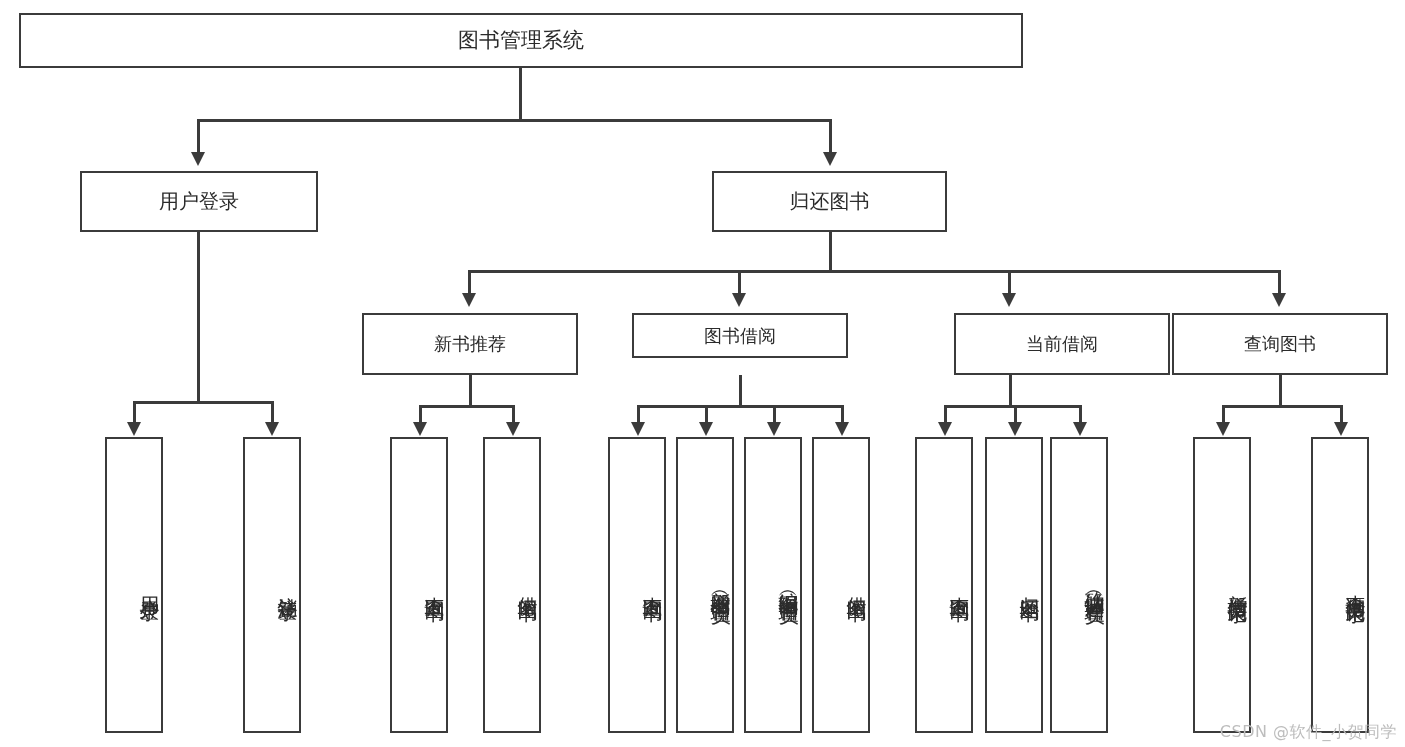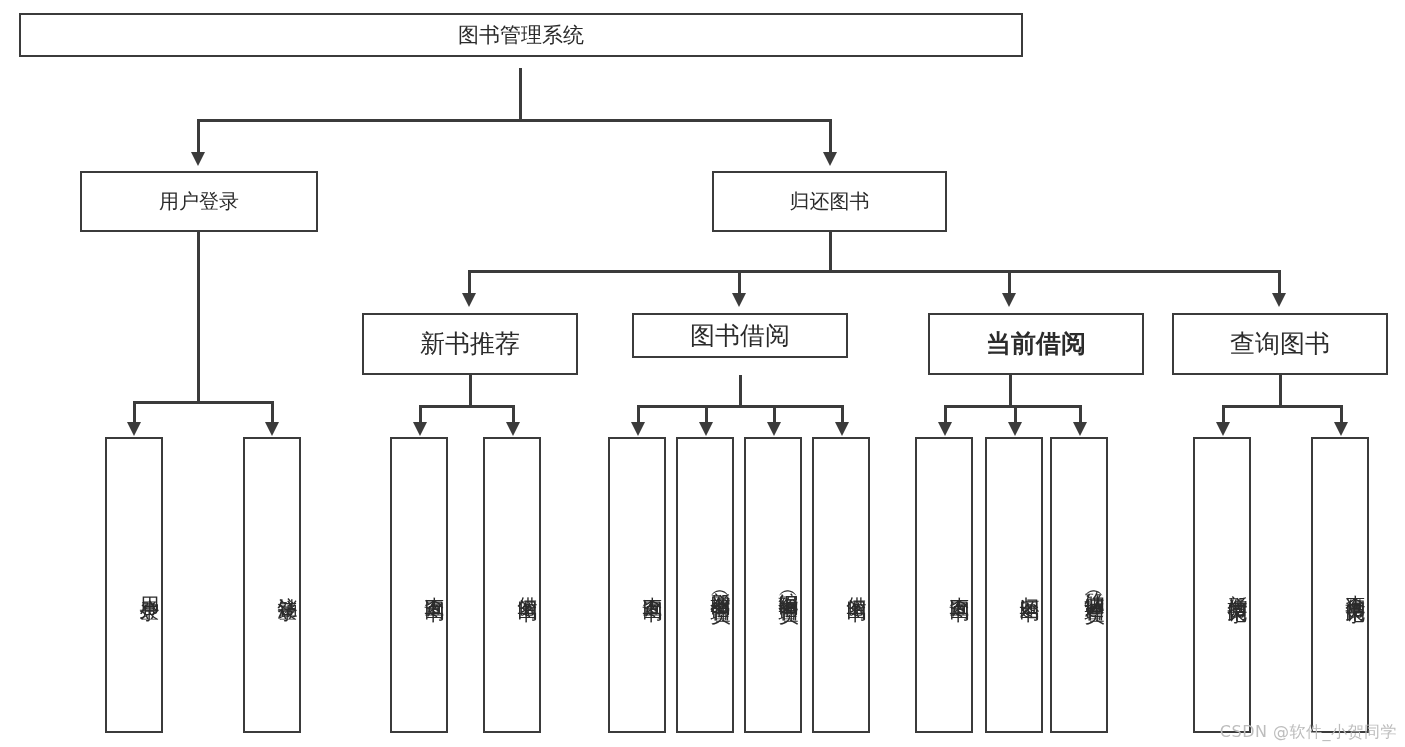--- a/index.html
+++ b/index.html
@@ -31,21 +31,21 @@
     line-height: 1.18;
     text-align: center;
   }
   .node.root {
     font-size: 21px;
   }
   .node.level2 {
     font-size: 20px;
   }
   .node.level3 {
-    font-size: 25px;
+    font-size: 18px;
     text-align: center;
   }
   
   .node.leaf {
     font-size: 20px;
     writing-mode: vertical-rl;
     text-orientation: upright;
     letter-spacing: 2px;
     padding: 10px 0;
     align-items: flex-start;
@@ -80,21 +80,21 @@
     letter-spacing: 0.5px;
     white-space: nowrap;
     user-select: none;
   }
 </style>
 </head>
 <body>
 
 <div id="diagram-root">
 
-  <div class="node root" style="left:19px; top:13px; width:1004px; height:44px;align-items:center;">
+  <div class="node root" style="left:19px; top:13px; width:1004px; height:55px;align-items:center;">
     <span>图书管理系统</span>
   </div>
 
   <div class="edge v" style="left:519px; top:68px; height:52px;"></div>
 
   <div class="edge h" style="left:197px; top:119px; width:634px;"></div>
 
   <div class="edge v" style="left:197px; top:119px; height:35px;"></div>
   <div class="arrow" style="left:191px; top:152px;"></div>
 
@@ -125,21 +125,21 @@
   <div class="arrow" style="left:1002px; top:293px;"></div>
   <div class="edge v" style="left:1278px; top:270px; height:25px;"></div>
   <div class="arrow" style="left:1272px; top:293px;"></div>
 
   <div class="node level3" style="left:362px; top:313px; width:216px; height:62px;">
     <span>新书推荐</span>
   </div>
   <div class="node level3" style="left:632px; top:313px; width:216px; height:45px;">
     <span>图书借阅</span>
   </div>
-  <div class="node level3" style="left:928px; top:313px; width:216px; height:62px;font-weight:bold;">
+  <div class="node level3" style="left:954px; top:313px; width:216px; height:62px;">
     <span>当前借阅</span>
   </div>
   <div class="node level3" style="left:1172px; top:313px; width:216px; height:62px;">
     <span>查询图书</span>
   </div>
 
   <div class="edge v" style="left:469px; top:375px; height:32px;"></div>
   <div class="edge h" style="left:419px; top:405px; width:93px;"></div>
   <div class="edge v" style="left:419px; top:405px; height:20px;"></div>
   <div class="arrow" style="left:413px; top:422px;"></div>

